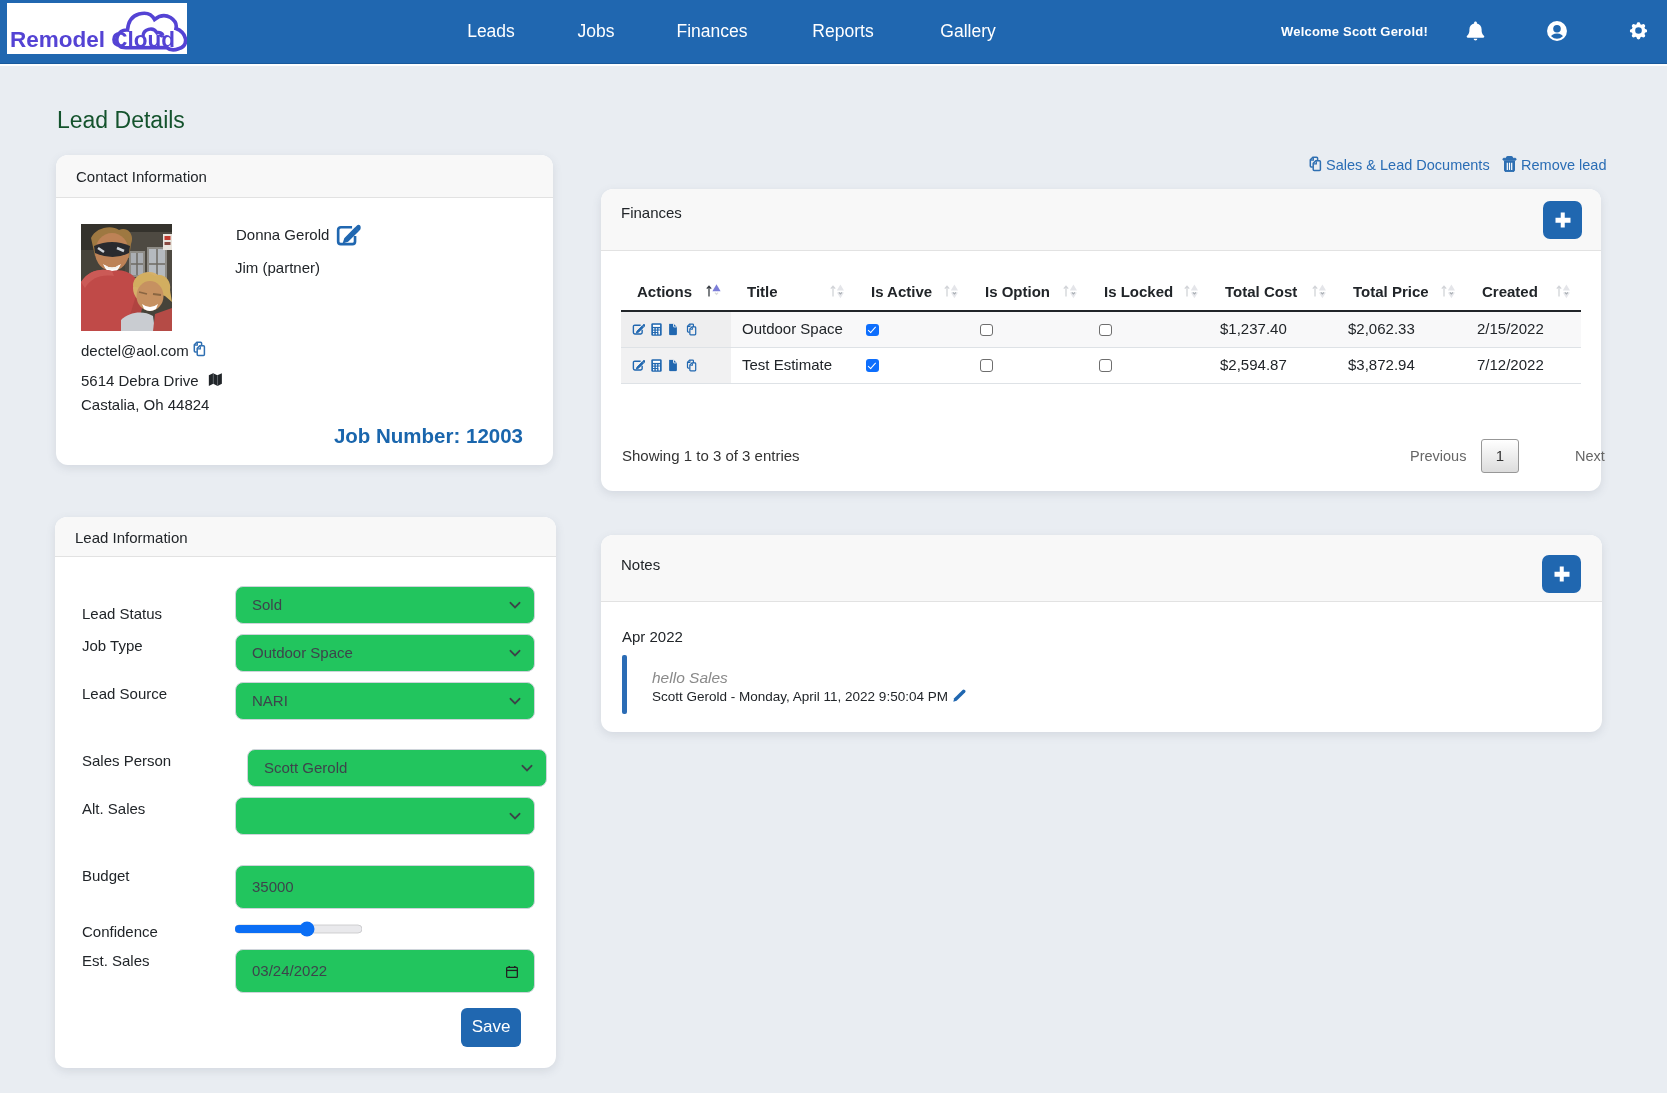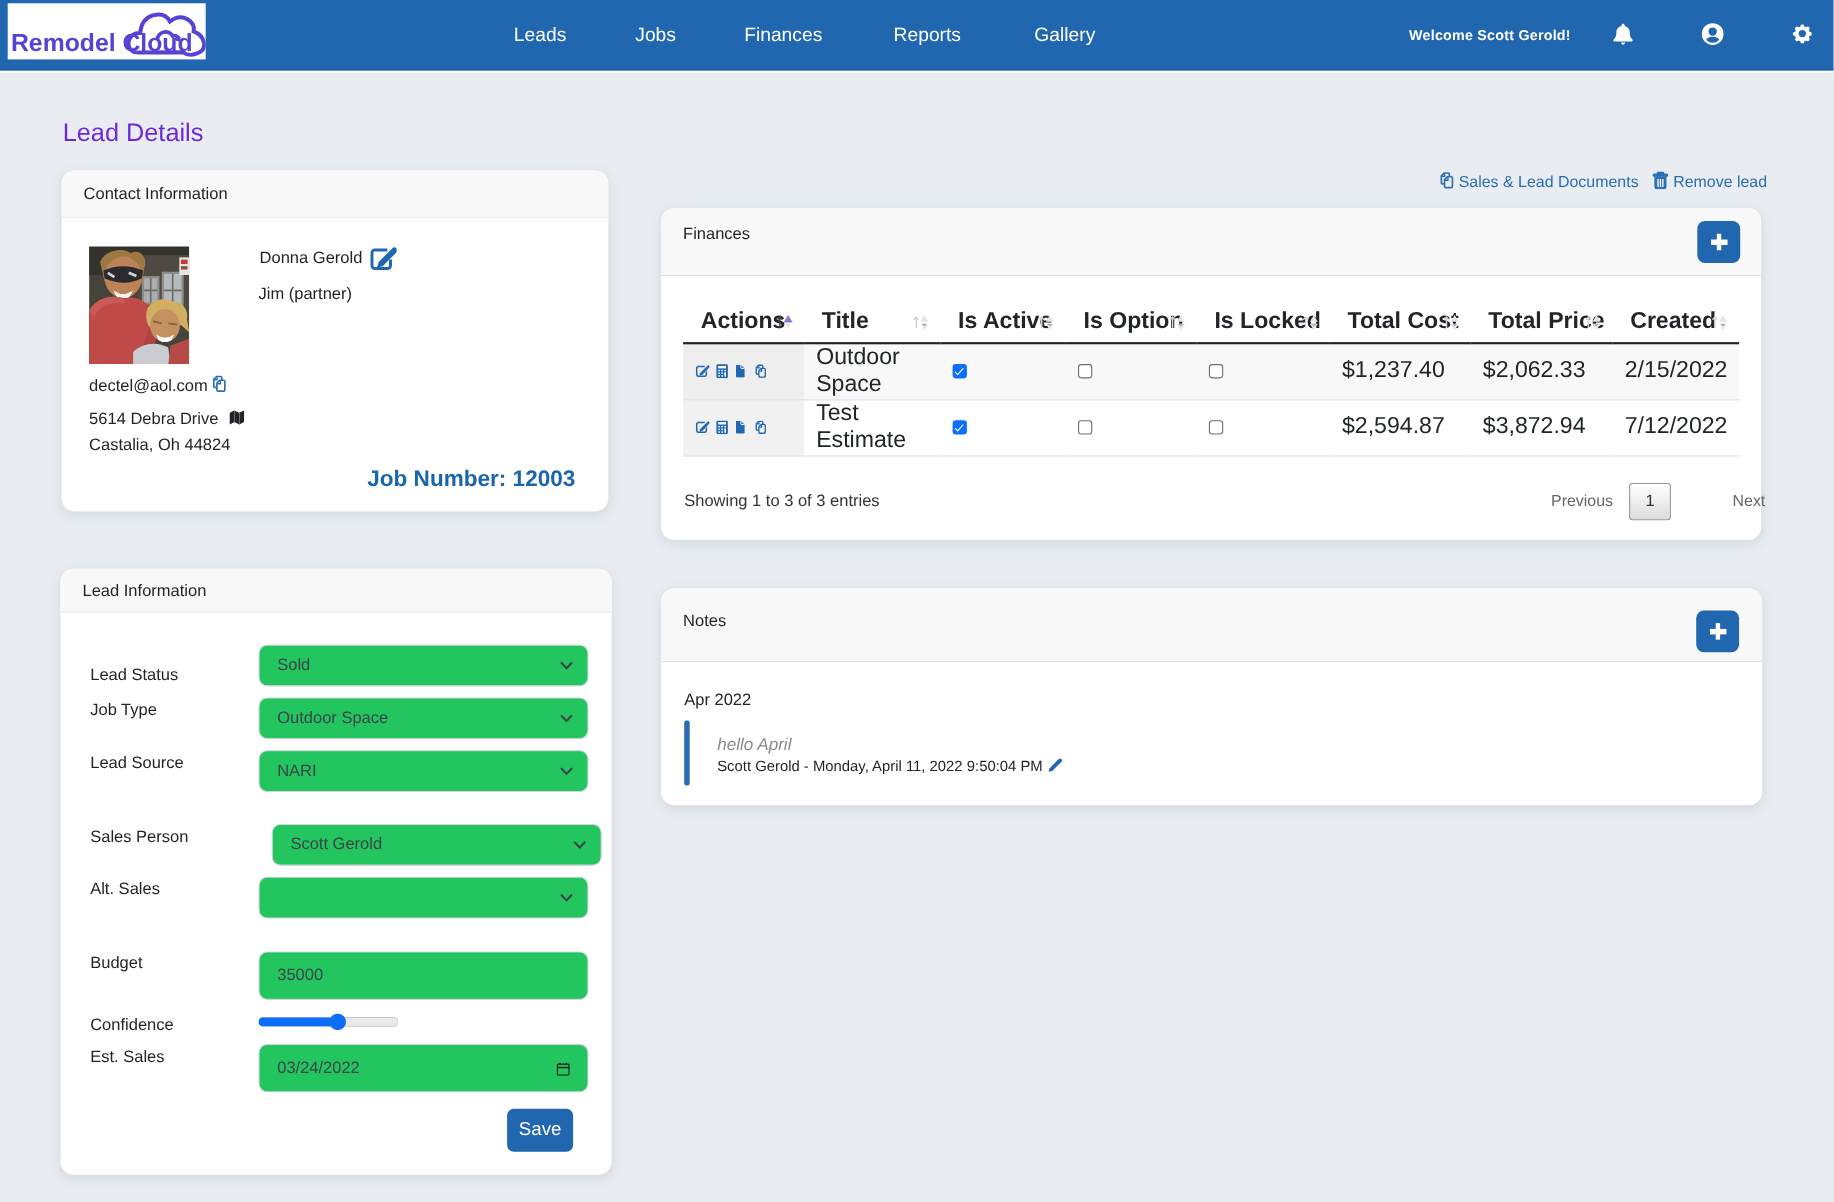--- a/index.html
+++ b/index.html
@@ -13,21 +13,21 @@
 .logo { position:absolute; left:7px; top:3px; width:180px; height:51px; background:#fff; }
 .navlink { position:absolute; top:0; height:77px; line-height:63px; color:#fff; font-size:17.5px; text-align:center; transform:translateX(-50%); }
 .welcome { position:absolute; top:0; height:63px; line-height:63px; color:#fff; font-size:13px; font-weight:bold; letter-spacing:0.2px; }
 .navicon { position:absolute; top:21px; }
 
 
 .card { position:absolute; background:#fff; border-radius:12px; box-shadow:0 3px 10px rgba(70,80,100,.13); }
 .card-header { position:absolute; left:0; top:0; width:100%; background:#f8f8f8; border-bottom:1px solid #e2e2e2; border-radius:12px 12px 0 0; }
 .card-header span { position:absolute; left:20px; font-size:15px; color:#212529; }
 
-h1.lead-details { position:absolute; left:57px; top:107px; font-size:23px; font-weight:400; color:#6d28d9; }
+h1.lead-details { position:absolute; left:57px; top:107px; font-size:23px; font-weight:400; color:#14532d; }
 
 
 #contact { left:56px; top:155px; width:497px; height:310px; }
 #contact .card-header { height:43px; }
 #contact .card-header span { top:13px; }
 
 
 #leadinfo { left:55px; top:517px; width:501px; height:551px; }
 #leadinfo .card-header { height:40px; }
 #leadinfo .card-header span { top:12px; }
@@ -44,21 +44,21 @@
 #notes { left:601px; top:535px; width:1001px; height:197px; }
 #notes .card-header { height:67px; }
 #notes .card-header span { top:21px; }
 .plusbtn { position:absolute; width:39px; height:38px; background:#2067b0; border-radius:7px; }
 .plusbtn:before { content:""; position:absolute; left:50%; top:50%; width:15px; height:4.5px; background:#fff; transform:translate(-50%,-50%); }
 .plusbtn:after { content:""; position:absolute; left:50%; top:50%; width:4.5px; height:15px; background:#fff; transform:translate(-50%,-50%); }
 
 .toplink { position:absolute; top:156px; font-size:14.5px; color:#2a6db5; }
 
 
-table.dt { position:absolute; left:20px; top:82px; width:960px; border-collapse:collapse; table-layout:fixed; font-size:21px; }
+table.dt { position:absolute; left:20px; top:82px; width:960px; border-collapse:collapse; table-layout:fixed; font-size:15px; }
 table.dt th { font-weight:bold; text-align:left; padding:9px 0 7px 16px; border-bottom:2px solid #212529; height:40px; position:relative; }
 table.dt td { padding:0 0 2px 11px; height:36px; border-bottom:1px solid #dee2e6; }
 table.dt tr.stripe td { background:#f8f8f9; }
 table.dt td.sortcol { background:#f1f1f2; }
 table.dt tr.stripe td.sortcol { background:#eeeeef; }
 table.dt tr.last td { border-bottom:2px solid #1a1a1a; }
 .sorticons { position:absolute; right:6px; top:12px; width:20px; height:16px; }
 .ai { margin-right:4.5px; vertical-align:middle; }
 .cb { display:inline-block; width:12.5px; height:12.5px; border-radius:3px; vertical-align:middle; }
 .cb.off { background:#fff; border:1.5px solid #6e6e6e; }
@@ -362,21 +362,21 @@
     <div class="pag" style="left:974px;top:259px;">Next</div>
   </div>
 
   <div class="card" id="notes">
     <div class="card-header">
         <span>Notes</span>
         <div class="plusbtn" style="right:21px;top:20px;"></div>
       </div>
     <div style="position:absolute;left:21px;top:93px;font-size:15px;">Apr 2022</div>
     <div class="notebar"></div>
-    <div style="position:absolute;left:51px;top:134px;font-size:15.5px;font-style:italic;color:#8a8a8a;">hello April</div>
+    <div style="position:absolute;left:51px;top:134px;font-size:15.5px;font-style:italic;color:#8a8a8a;">hello Sales</div>
     <div style="position:absolute;left:51px;top:154px;font-size:13.5px;">Scott Gerold - Monday, April 11, 2022 9:50:04 PM
       <svg style="vertical-align:-2px;" width="14" height="14" viewBox="0 0 16 16">
           <path d="M12.1 1.1 a1.7 1.7 0 0 1 2.4 0 l0.4 0.4 a1.7 1.7 0 0 1 0 2.4 L5.3 13.5 L1.5 14.5 L2.5 10.7 Z" fill="#2067b0"></path>
         </svg>
     </div>
   </div>
 
 </div>
 
 </body></html>

